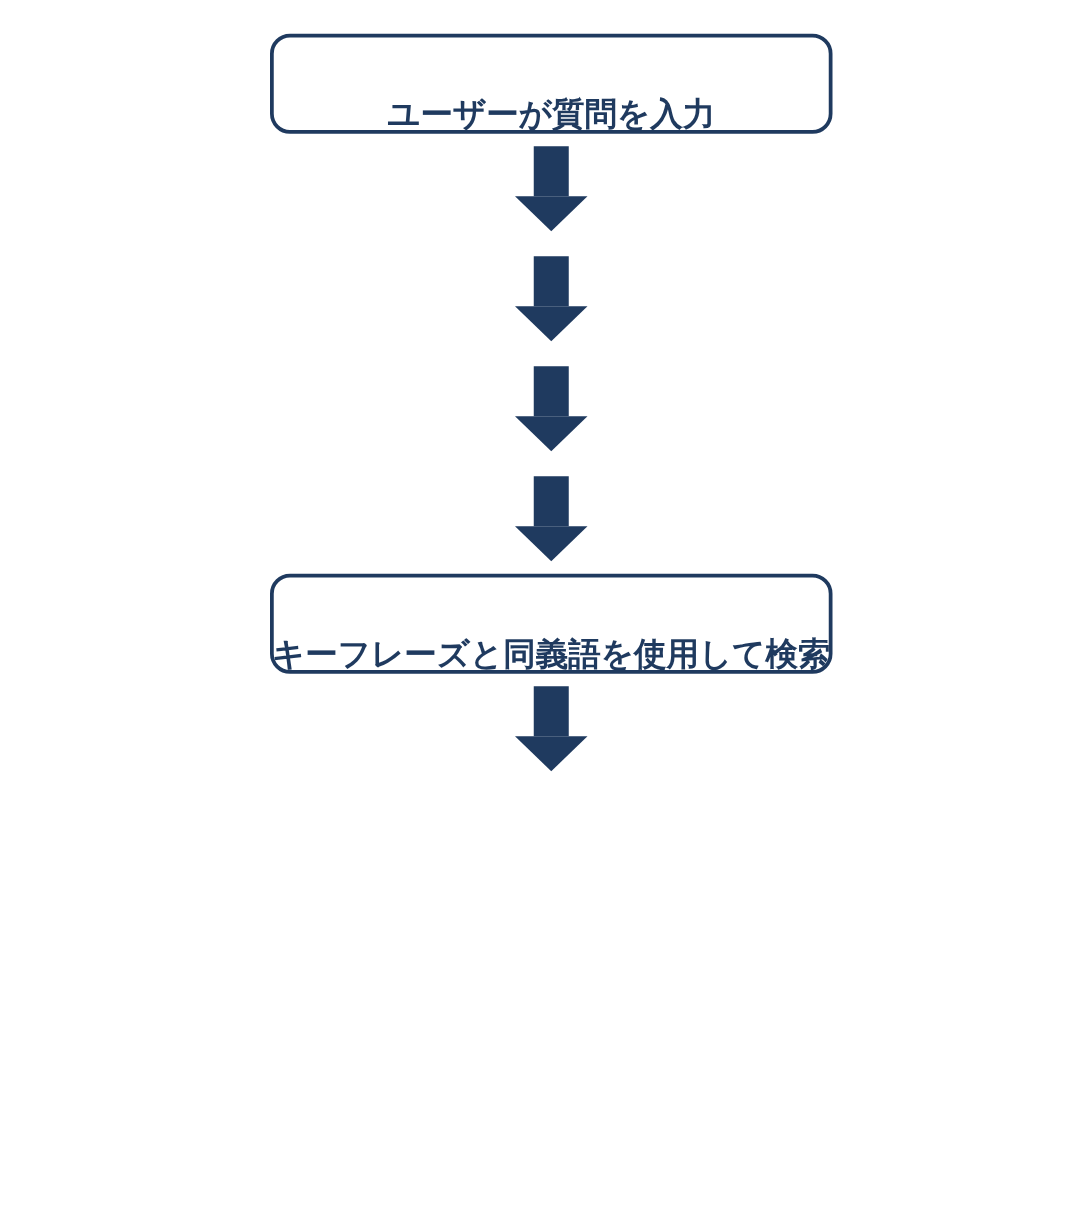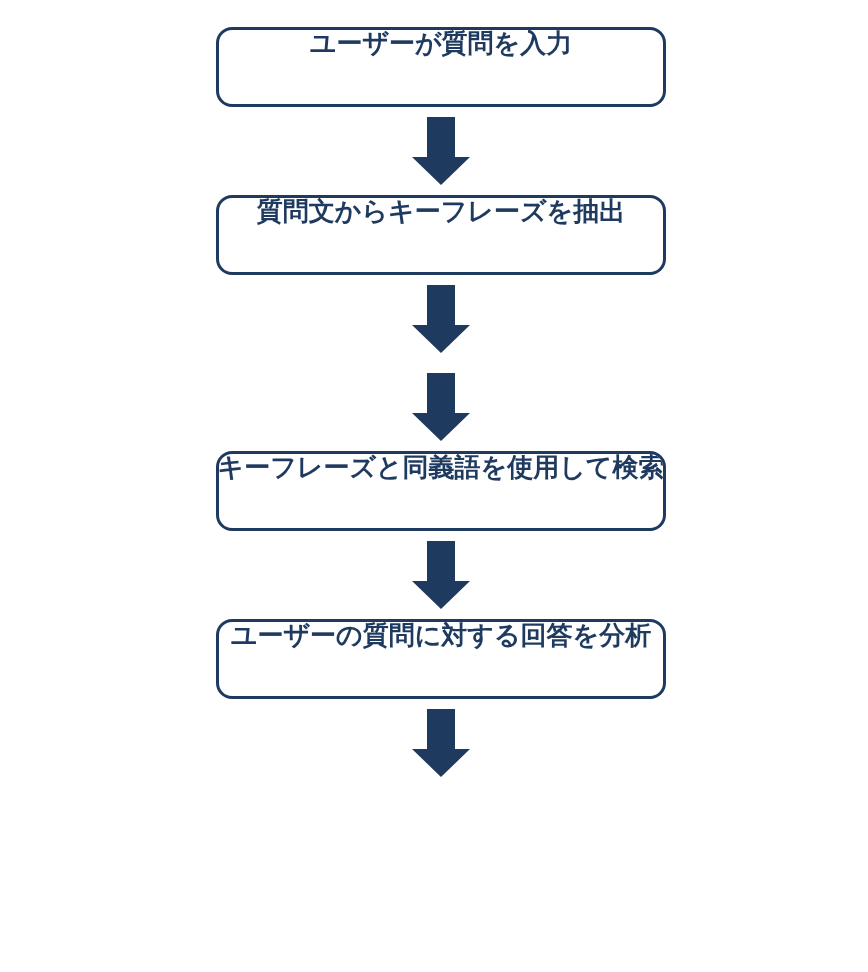--- a/index.html
+++ b/index.html
@@ -29,21 +29,21 @@
   }
   .node{
     box-sizing:border-box;
     width:450px;
     height:80px;
     flex:0 0 80px;
     border:3.5px solid var(--navy);
     border-radius:16px;
     background:var(--bg);
     display:flex;
-    align-items:flex-start;
+    align-items:flex-end;
     justify-content:center;
     overflow:hidden;
   }
   .node-label{
     color:var(--navy);
     font-size:26px;
     font-weight:bold;
     line-height:1;
     white-space:nowrap;
     text-align:center;
@@ -77,23 +77,26 @@
 
   <div class="node">
     <span class="node-label">ユーザーが質問を入力</span>
   </div>
 
   <div class="arrow">
     <div class="arrow-shaft"></div>
     <div class="arrow-head"></div>
   </div>
 
-  <div class="node">
-    <span class="node-label">質問文からキーフレーズを抽出</span>
+
+  <div class="arrow">
+    <div class="arrow-shaft"></div>
+    <div class="arrow-head"></div>
   </div>
+
 
   <div class="arrow">
     <div class="arrow-shaft"></div>
     <div class="arrow-head"></div>
   </div>
 
 
   <div class="arrow">
     <div class="arrow-shaft"></div>
     <div class="arrow-head"></div>
@@ -101,23 +104,14 @@
 
   <div class="node">
     <span class="node-label">キーフレーズと同義語を使用して検索</span>
   </div>
 
   <div class="arrow">
     <div class="arrow-shaft"></div>
     <div class="arrow-head"></div>
   </div>
 
-  <div class="node">
-    <span class="node-label">ユーザーの質問に対する回答を分析</span>
-  </div>
-
-  <div class="arrow">
-    <div class="arrow-shaft"></div>
-    <div class="arrow-head"></div>
-  </div>
-
 
 </div>
 
 </body></html>

